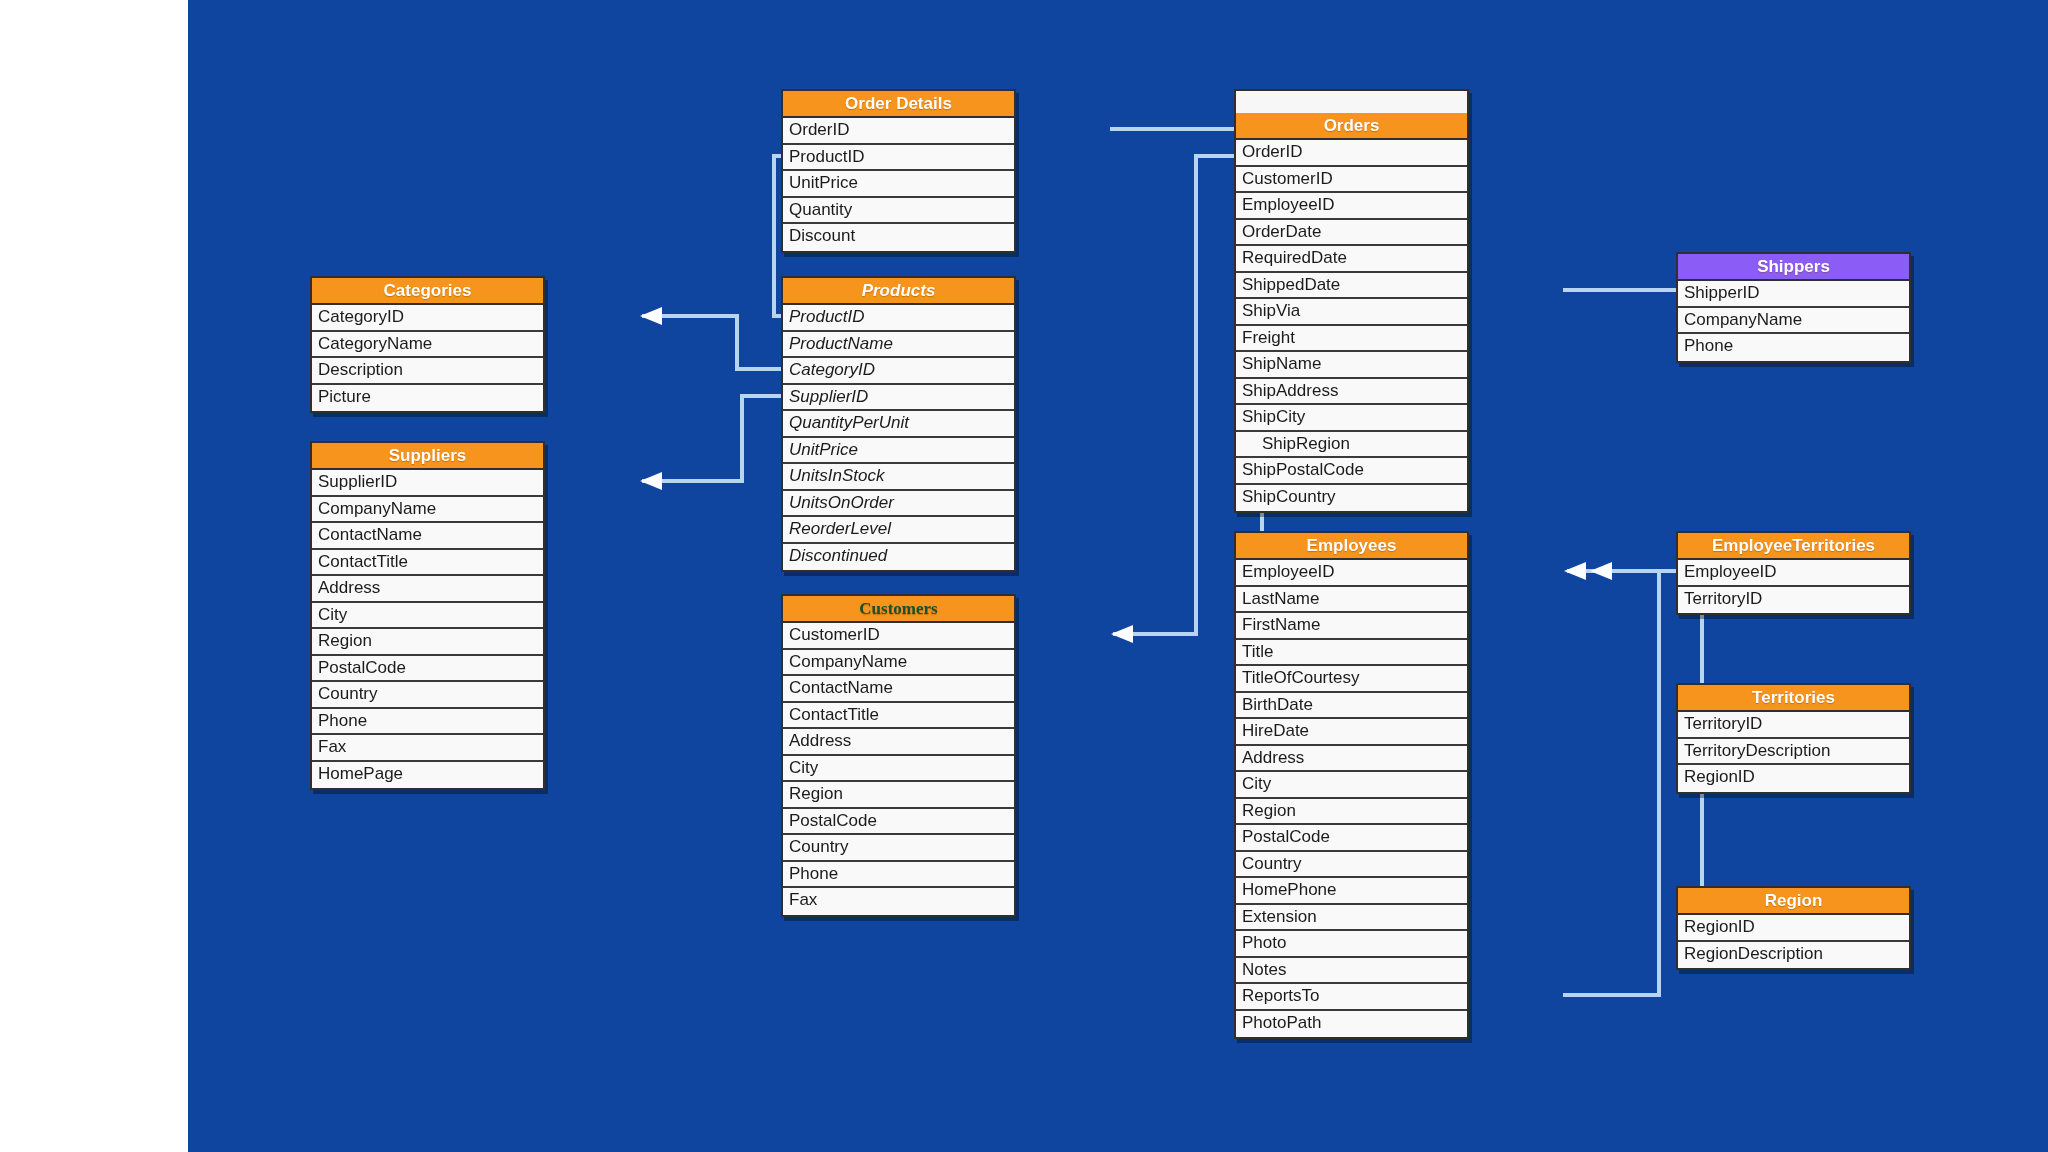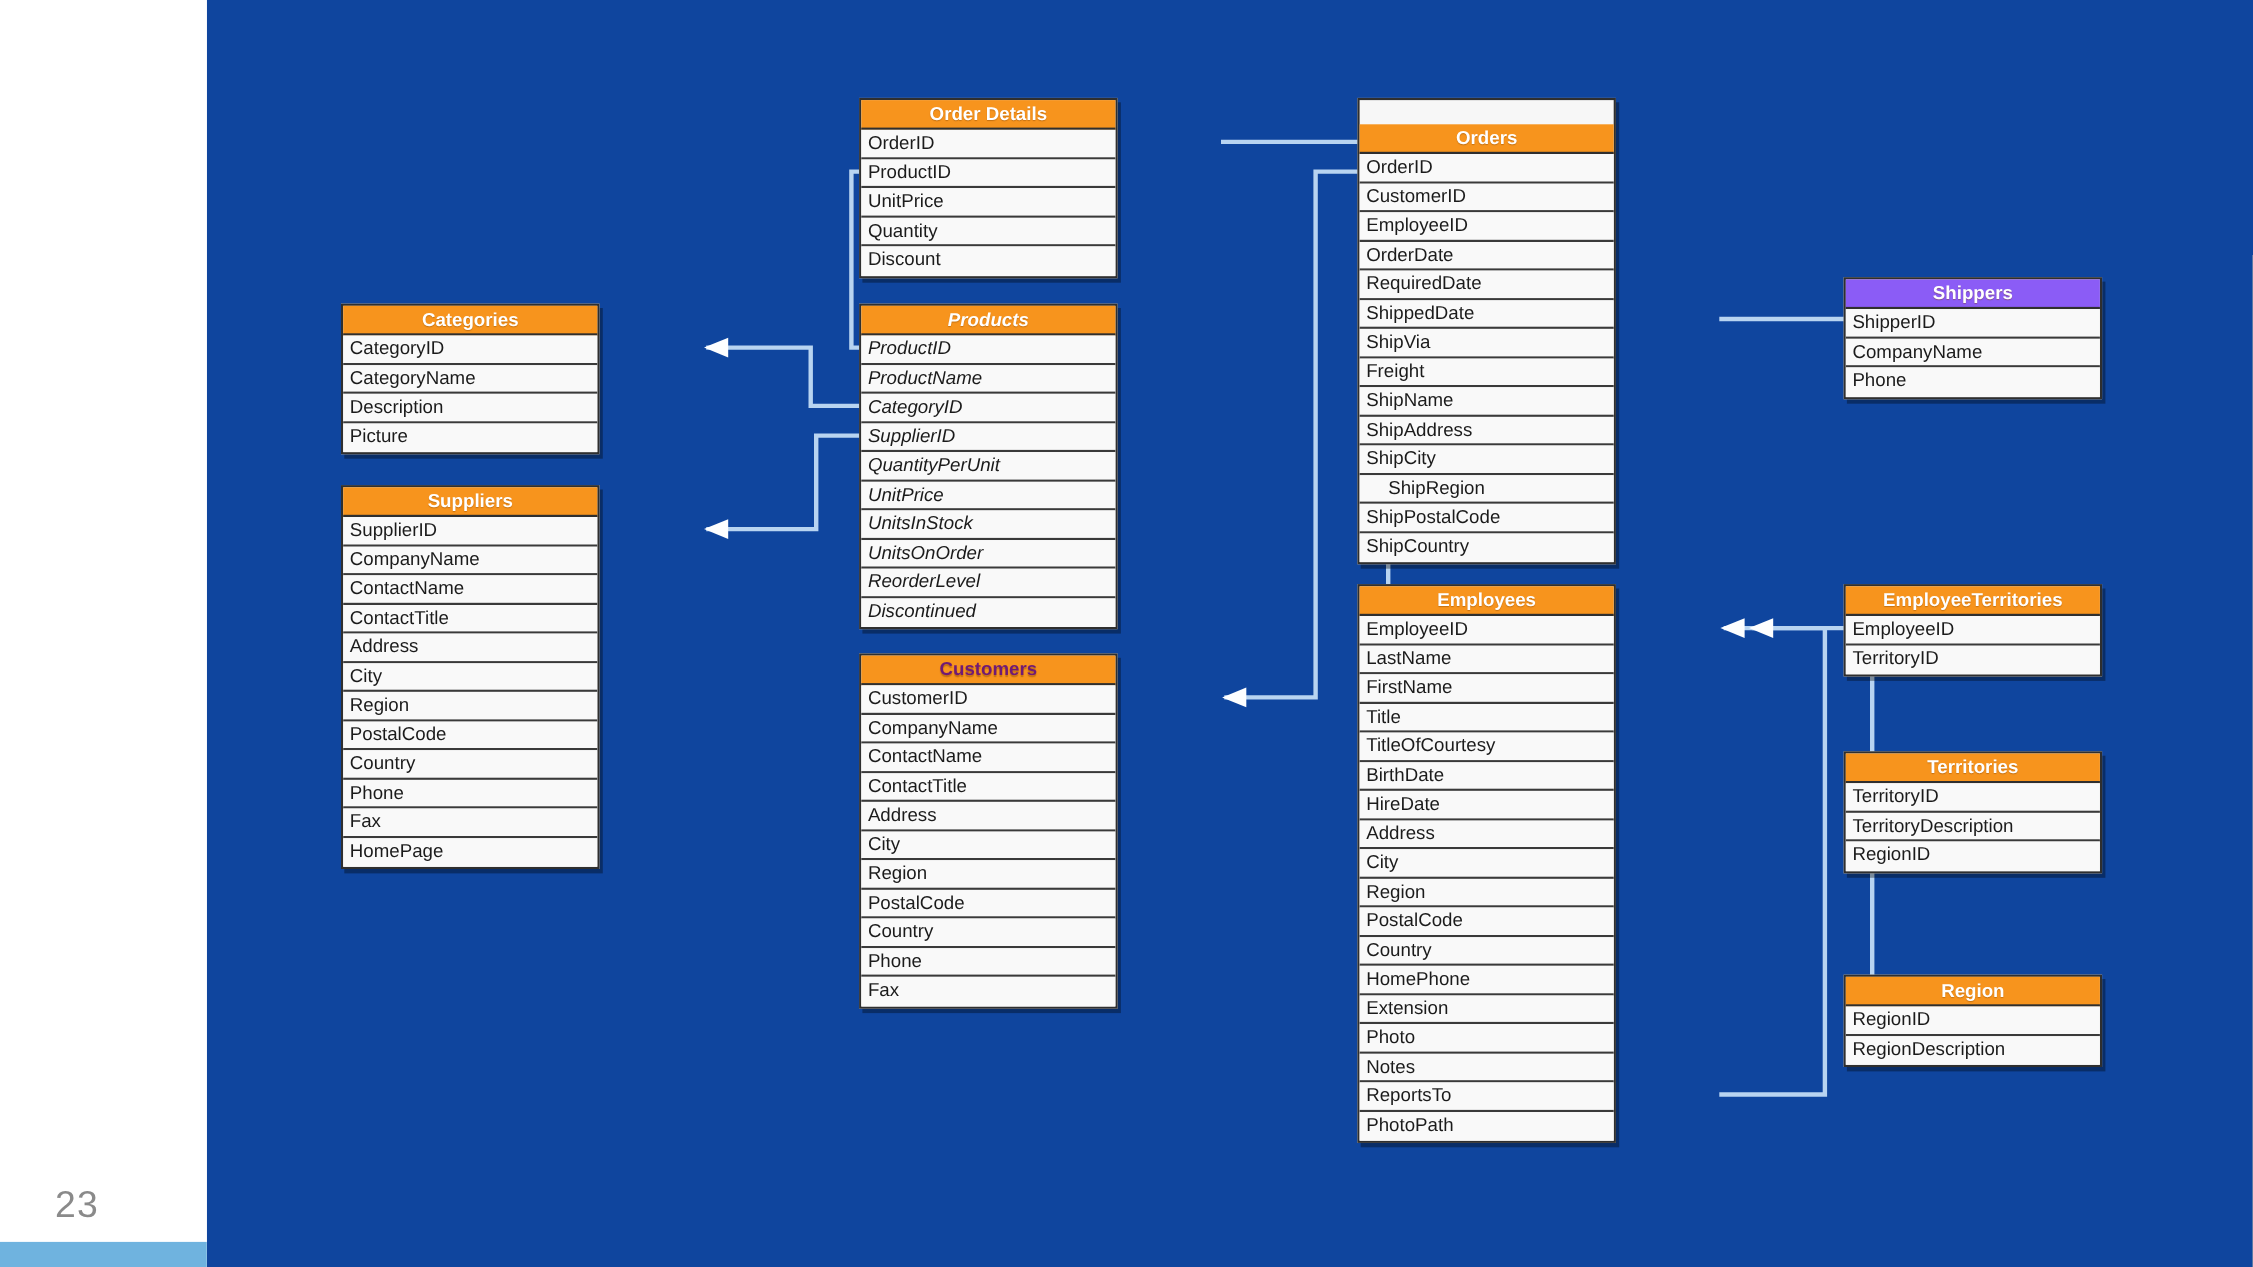--- a/index.html
+++ b/index.html
@@ -88,21 +88,21 @@
           <div class="db-row" style="background: rgb(249, 249, 249); color: rgb(27, 27, 27);">CategoryID</div>
           <div class="db-row" style="background: rgb(249, 249, 249); color: rgb(27, 27, 27);">SupplierID</div>
           <div class="db-row" style="background: rgb(249, 249, 249); color: rgb(27, 27, 27);">QuantityPerUnit</div>
           <div class="db-row" style="background: rgb(249, 249, 249); color: rgb(27, 27, 27);">UnitPrice</div>
           <div class="db-row" style="background: rgb(249, 249, 249); color: rgb(27, 27, 27);">UnitsInStock</div>
           <div class="db-row" style="background: rgb(249, 249, 249); color: rgb(27, 27, 27);">UnitsOnOrder</div>
           <div class="db-row" style="background: rgb(249, 249, 249); color: rgb(27, 27, 27);">ReorderLevel</div>
           <div class="db-row" style="background: rgb(249, 249, 249); color: rgb(27, 27, 27);">Discontinued</div>
         </div>
         <div class="db-table" style="left: 593px; top: 594px;">
-          <div class="db-table-header" style="background: rgb(247, 148, 29); color: #701a75;">Customers</div>
+          <div class="db-table-header" style="background: rgb(247, 148, 29); color: #14532d; font-family: Liberation Serif, serif;">Customers</div>
           <div class="db-row" style="background: rgb(249, 249, 249); color: rgb(27, 27, 27);">CustomerID</div>
           <div class="db-row" style="background: rgb(249, 249, 249); color: rgb(27, 27, 27);">CompanyName</div>
           <div class="db-row" style="background: rgb(249, 249, 249); color: rgb(27, 27, 27);">ContactName</div>
           <div class="db-row" style="background: rgb(249, 249, 249); color: rgb(27, 27, 27);">ContactTitle</div>
           <div class="db-row" style="background: rgb(249, 249, 249); color: rgb(27, 27, 27);">Address</div>
           <div class="db-row" style="background: rgb(249, 249, 249); color: rgb(27, 27, 27);">City</div>
           <div class="db-row" style="background: rgb(249, 249, 249); color: rgb(27, 27, 27);">Region</div>
           <div class="db-row" style="background: rgb(249, 249, 249); color: rgb(27, 27, 27);">PostalCode</div>
           <div class="db-row" style="background: rgb(249, 249, 249); color: rgb(27, 27, 27);">Country</div>
           <div class="db-row" style="background: rgb(249, 249, 249); color: rgb(27, 27, 27);">Phone</div>
@@ -185,17 +185,13 @@
           <div class="db-row" style="background: rgb(249, 249, 249); color: rgb(27, 27, 27);">TerritoryDescription</div>
           <div class="db-row" style="background: rgb(249, 249, 249); color: rgb(27, 27, 27);">RegionID</div>
         </div>
         <div class="db-table" style="left: 1488px; top: 886px;">
           <div class="db-table-header" style="background: rgb(247, 148, 29); color: rgb(255, 255, 255);">Region</div>
           <div class="db-row" style="background: rgb(249, 249, 249); color: rgb(27, 27, 27);">RegionID</div>
           <div class="db-row" style="background: rgb(249, 249, 249); color: rgb(27, 27, 27);">RegionDescription</div>
         </div>
       </div>
   </div>
-  <div id="left-strip" style="background: rgb(255, 255, 255);">
-    <div id="page-number" style="color: rgb(138, 138, 138);">23</div>
-    <div id="footer-bar" style="background: rgb(111, 179, 223);"></div>
-  </div>
 </div>
 
 </body></html>

